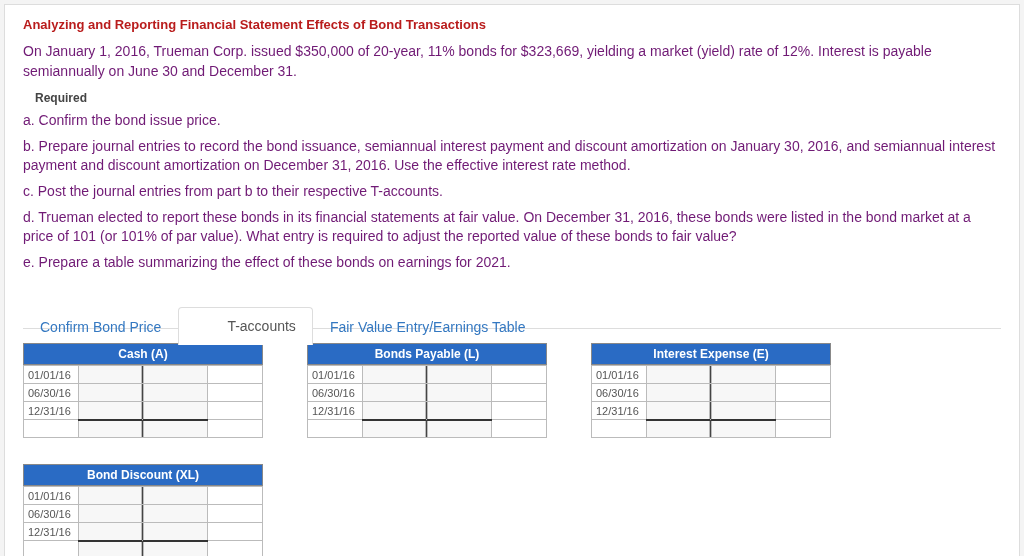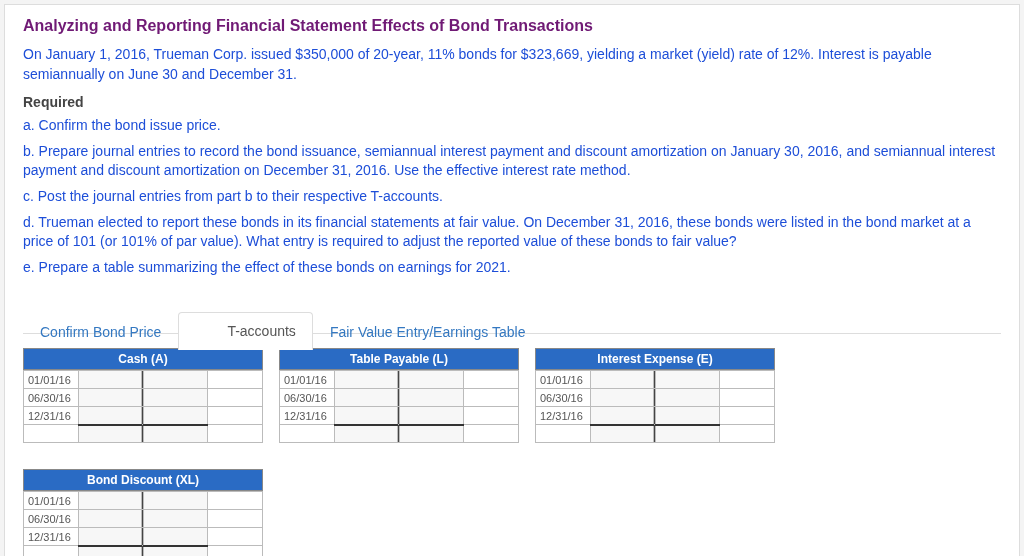--- a/index.html
+++ b/index.html
@@ -13,35 +13,36 @@
   }
   .page {
     background: #fff;
     border: 1px solid #ddd;
     margin: 4px;
     padding: 8px 18px 20px 18px;
     min-height: 548px;
   }
   .title {
     font-weight: 700;
-    font-size: 16px;
-    color: #701a75;
+    font-size: 13px;
+    color: #b91c1c;
     margin: 4px 0 10px 0;
   }
   .para {
     font-size: 14px;
     line-height: 1.4;
-    color: #1d4ed8;
+    color: #701a75;
     margin: 6px 0;
   }
   .req-head {
     font-weight: 700;
-    font-size: 14px;
+    font-size: 12px;
     color: #444;
     margin-top: 10px;
+    margin-left: 12px;
   }
   .tabs {
     display: flex;
     align-items: flex-end;
     border-bottom: 1px solid #ddd;
     margin-top: 18px;
     margin-bottom: 14px;
   }
   .tab {
     padding: 10px 16px;
@@ -56,21 +57,21 @@
   .tab.active {
     color: #555;
     background: #fff;
     border: 1px solid #ddd;
     border-bottom: 1px solid #fff;
     border-radius: 4px 4px 0 0;
     padding-left: 48px;
   }
   .t-acc-row {
     display: flex;
-    gap: 16px;
+    gap: 44px;
     flex-wrap: wrap;
   }
   .t-acc {
     width: 240px;
   }
   .t-acc-head {
     background: #2a6bc4;
     color: #fff;
     font-size: 12px;
     font-weight: 700;
@@ -152,21 +153,21 @@
               <td class="amt"></td>
               <td class="sep"></td>
               <td class="amt"></td>
               <td class="date"></td>
             </tr>
       </tbody>
         </table>
     </div>
 
     <div class="t-acc">
-      <div class="t-acc-head">Table Payable (L)</div>
+      <div class="t-acc-head">Bonds Payable (L)</div>
       <table class="tt">
         <tbody>
             <tr>
               <td class="date">01/01/16</td>
               <td class="amt"></td>
               <td class="sep"></td>
               <td class="amt"></td>
               <td class="date"></td>
             </tr>
         <tr>

